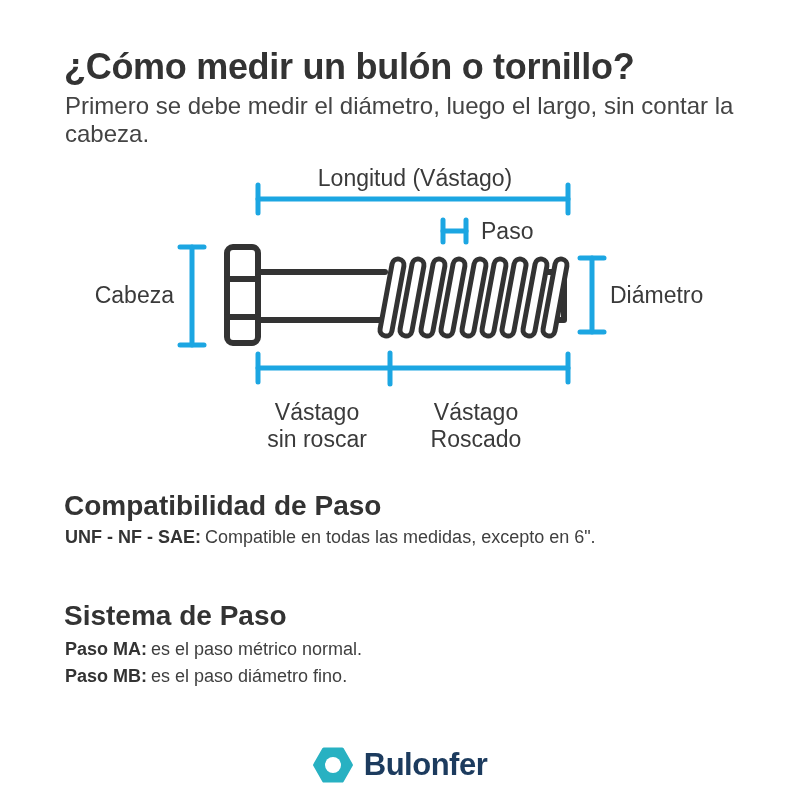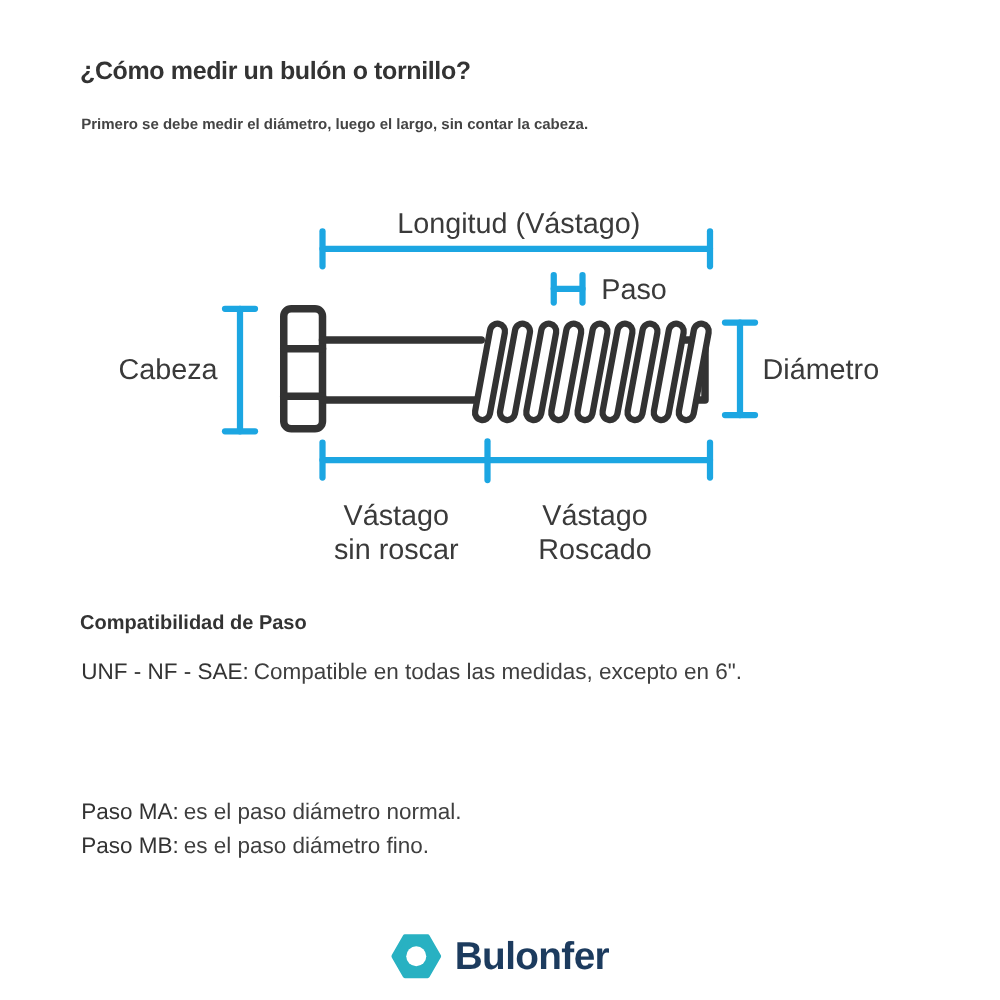--- a/index.html
+++ b/index.html
@@ -2,41 +2,41 @@
 <html lang="es"><head>
 <meta charset="utf-8">
 <style>
   html,body { margin:0; padding:0; background:#fff; }
   .page {
     position:relative; width:800px; height:800px; background:#ffffff;
     font-family:"Liberation Sans", sans-serif; color:#3a3a3a; overflow:hidden;
   }
   .title {
     position:absolute; left:64px; top:46px;
-    font-size:20px; font-weight:bold; color:#333333; letter-spacing:-0.3px;
+    font-size:36px; font-weight:bold; color:#333333; letter-spacing:-0.3px;
   }
   .subtitle {
     position:absolute; left:65px; top:92px;
-    font-size:12px; color:#444444;font-weight:bold;
+    font-size:24px; color:#444444;
   }
   .diagram-svg { position:absolute; left:0; top:150px; width:800px; height:330px; }
   .svg-label { font-size:23px; fill:#3a3a3a; font-family:"Liberation Sans", sans-serif; }
   .section-heading {
     position:absolute; left:64px;
-    font-size:16px; font-weight:bold; color:#333333;
+    font-size:28px; font-weight:bold; color:#333333;
   }
   .heading-compat { top:490px; }
   .heading-system { top:600px; }
   .section-body {
     position:absolute; left:65px;
     font-size:18px; line-height:27px; color:#3f3f3f;
   }
   .body-compat { top:524px; }
   .body-system { top:636px; }
-  .term { font-weight:normal; color:#333333; margin-right:4px; }
+  .term { font-weight:bold; color:#333333; margin-right:4px; }
   .footer-logo {
     position:absolute; left:0; top:746px; width:800px;
     display:flex; align-items:center; justify-content:center; gap:11px;
   }
   .brand-name {
     font-size:31px; font-weight:bold; color:#1C3B5E; letter-spacing:-0.5px;
   }
 </style>
 </head>
 <body>
@@ -113,23 +113,24 @@
     <text class="svg-label" x="476" y="297" text-anchor="middle">Roscado</text>
   </svg>
 
   <div class="section-heading heading-compat">Compatibilidad de Paso</div>
   <div class="section-body body-compat">
     <div>
       <span class="term">UNF - NF - SAE:</span><span>Compatible en todas las medidas, excepto en 6".</span>
     </div>
   </div>
 
+  <div class="section-heading heading-system">Sistema de Paso</div>
   <div class="section-body body-system">
     <div>
-      <span class="term">Paso MA:</span><span>es el paso diámetro normal.</span>
+      <span class="term">Paso MA:</span><span>es el paso métrico normal.</span>
     </div>
     <div>
       <span class="term">Paso MB:</span><span>es el paso diámetro fino.</span>
     </div>
   </div>
 
   <div class="footer-logo">
     <svg width="40" height="38" viewBox="0 0 40 38">
       <path d="M 38.2 19 L 29.1 3.2 L 10.9 3.2 L 1.8 19 L 10.9 34.8 L 29.1 34.8 Z" fill="#28B1C2" stroke="#28B1C2" stroke-width="3.5" stroke-linejoin="round"></path>
       <circle cx="20" cy="19" r="8" fill="#ffffff"></circle>

